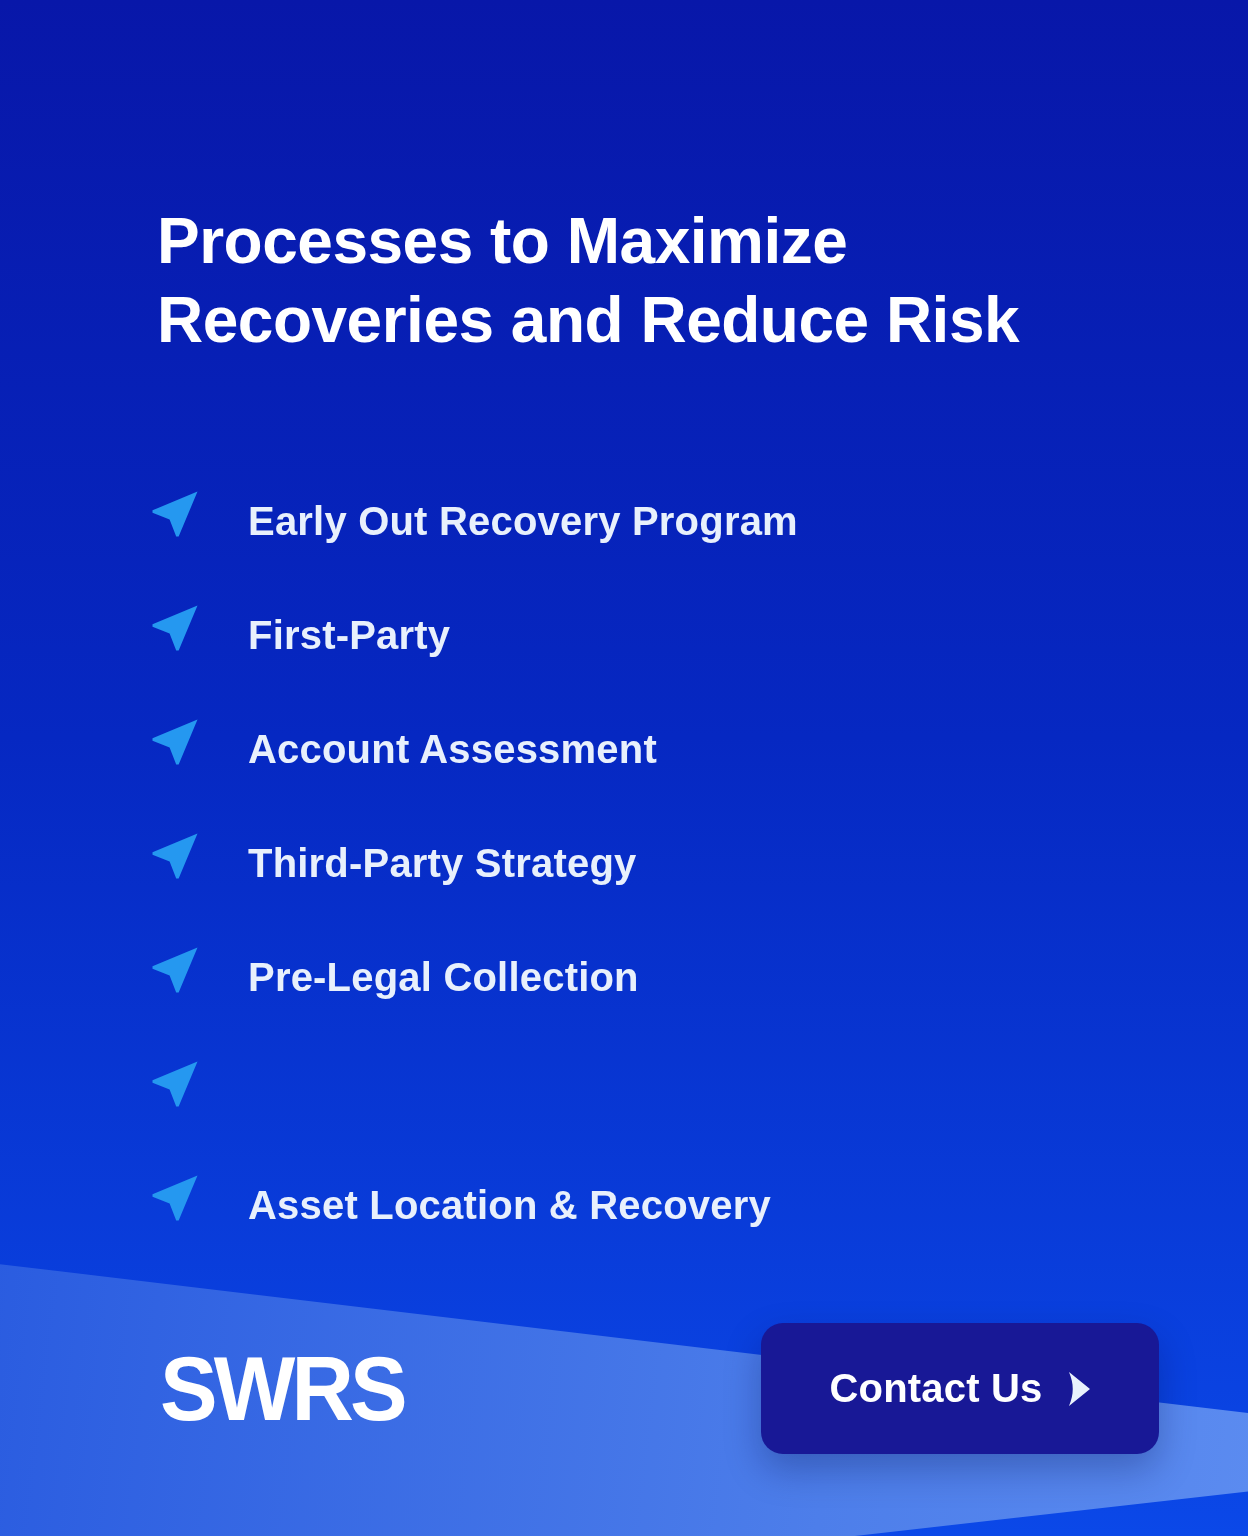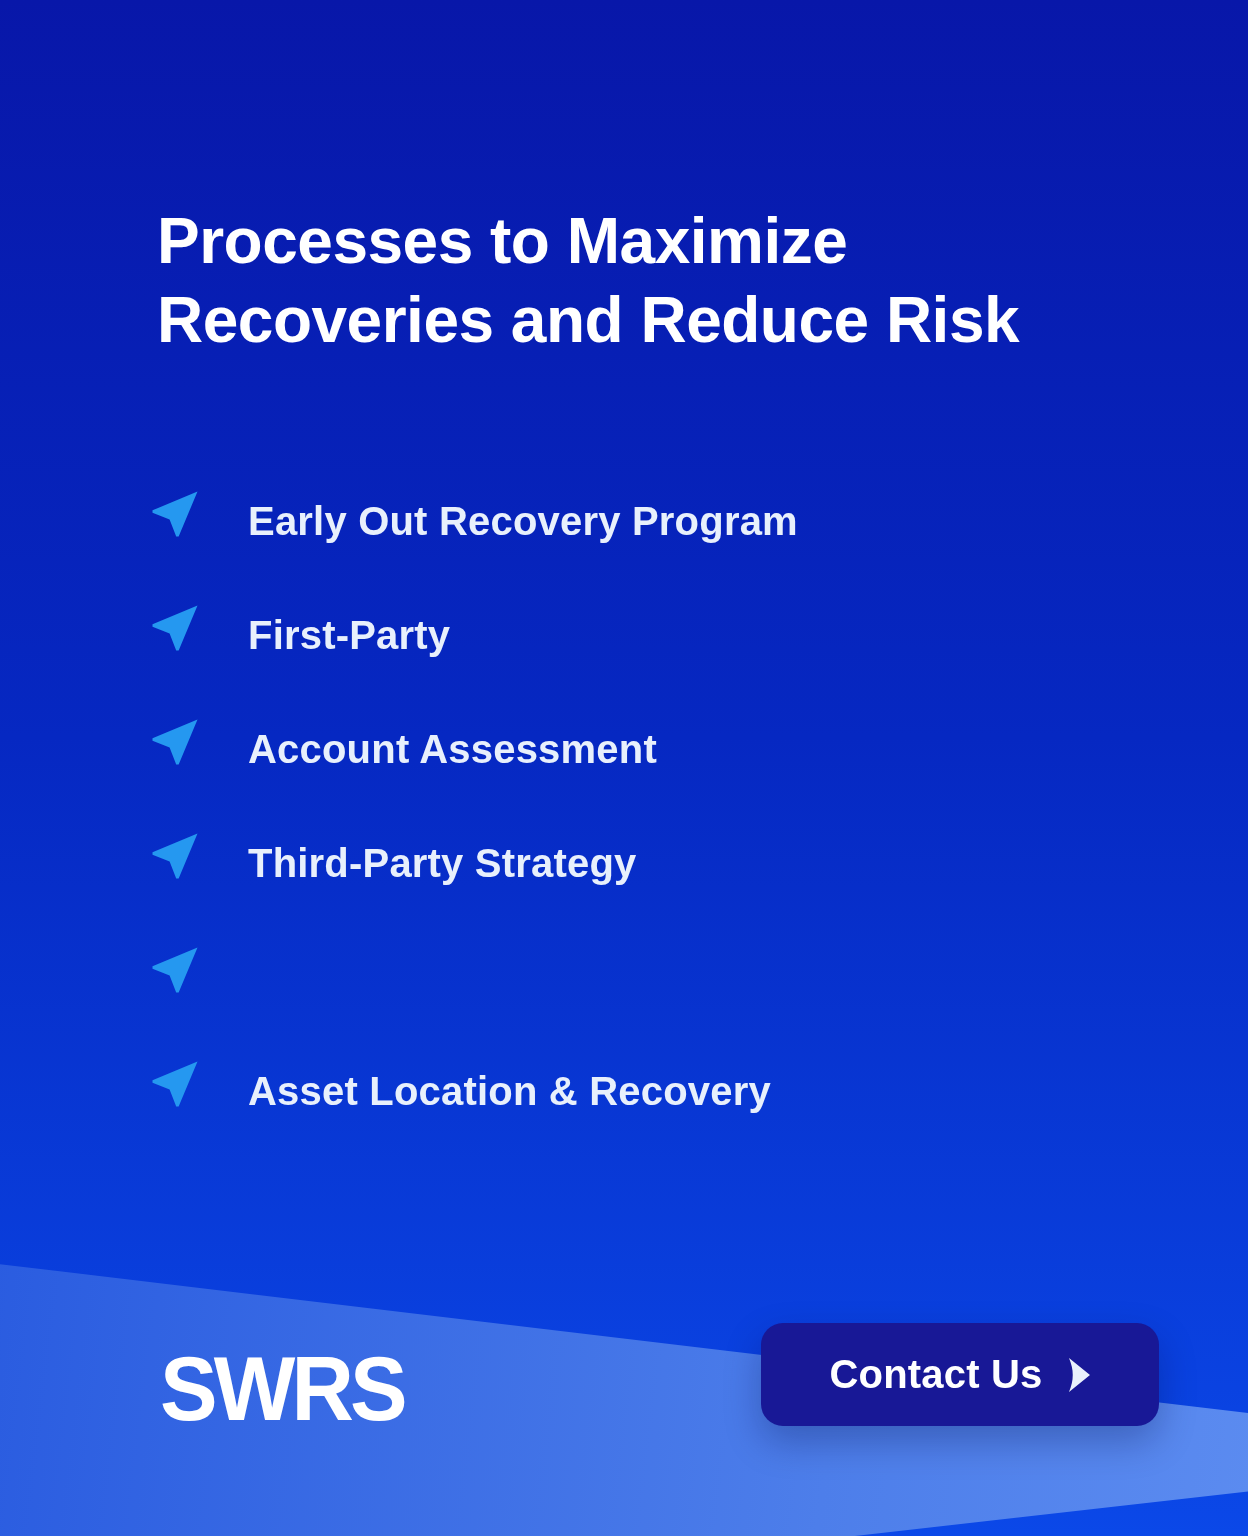--- a/index.html
+++ b/index.html
@@ -58,21 +58,21 @@
     position: absolute; left: 160px; top: 1344px;
     font-size: 90px; font-weight: 700;
     color: #ffffff;
     letter-spacing: -4px;
     line-height: 1;
     transform: scaleX(0.96);
     transform-origin: left center;
   }
   .contact-btn {
     position: absolute; left: 761px; top: 1323px;
-    width: 398px; height: 103px;
+    width: 398px; height: 131px;
     display: flex; align-items: center; justify-content: center;
     gap: 24px;
     background: #181896;
     border: none;
     border-radius: 22px;
     cursor: pointer;
     box-shadow: 0 16px 36px rgba(4, 10, 70, 0.28);
   }
   .contact-btn-label {
     font-family: "Liberation Sans", sans-serif;
@@ -126,20 +126,28 @@
           </svg>
       </span>
       <span class="service-label">Third-Party Strategy</span>
     </li>
     <li class="service-item">
       <span class="service-icon">
         <svg viewBox="0 0 24 24">
             <path d="M21 3 3 10.53v.98l6.84 2.65L12.48 21h.98L21 3z" fill="#2598f0"></path>
           </svg>
       </span>
+      <span class="service-label">Pre-Legal Collection</span>
+    </li>
+    <li class="service-item">
+      <span class="service-icon">
+        <svg viewBox="0 0 24 24">
+            <path d="M21 3 3 10.53v.98l6.84 2.65L12.48 21h.98L21 3z" fill="#2598f0"></path>
+          </svg>
+      </span>
     </li>
     <li class="service-item">
       <span class="service-icon">
         <svg viewBox="0 0 24 24">
             <path d="M21 3 3 10.53v.98l6.84 2.65L12.48 21h.98L21 3z" fill="#2598f0"></path>
           </svg>
       </span>
       <span class="service-label">Asset Location &amp; Recovery</span>
     </li>
   </ul>

